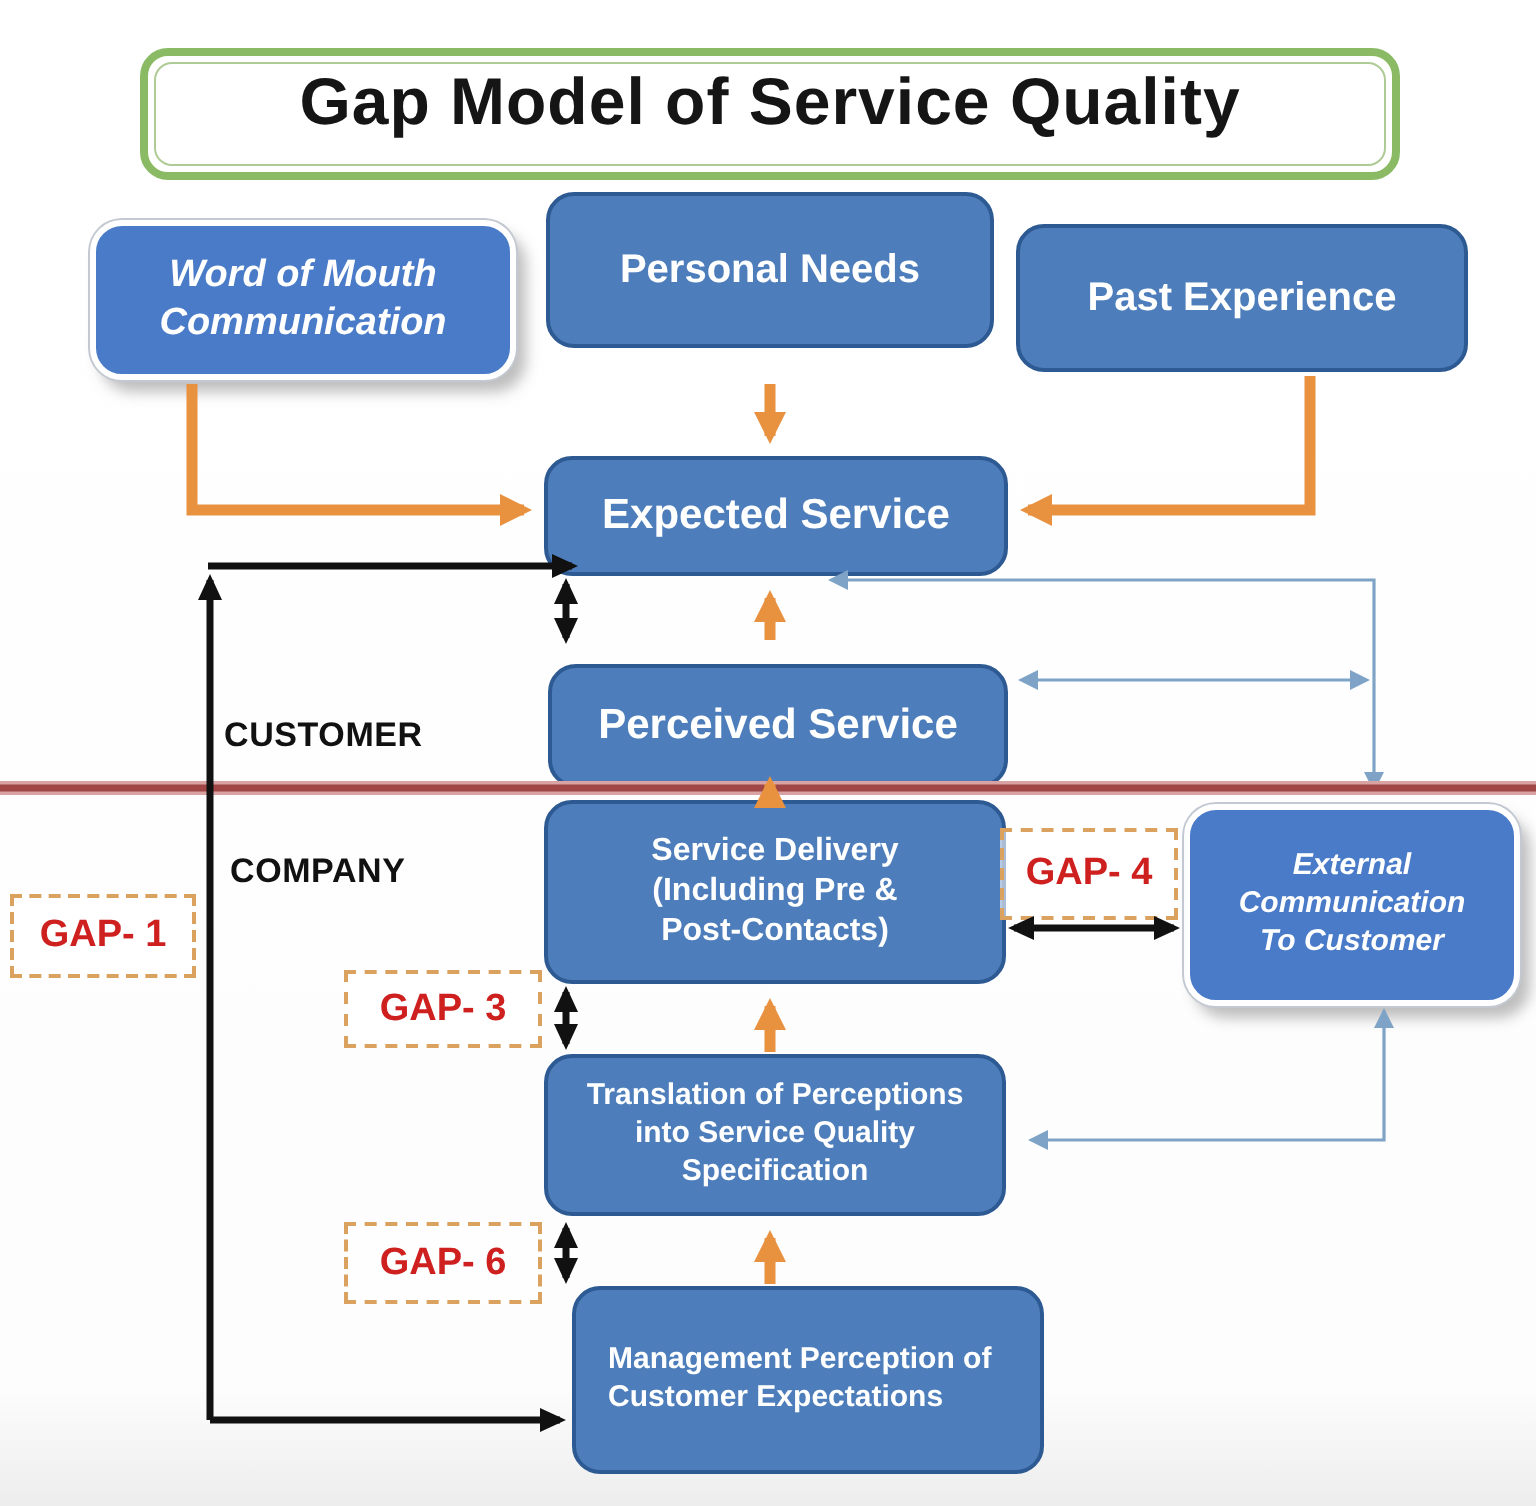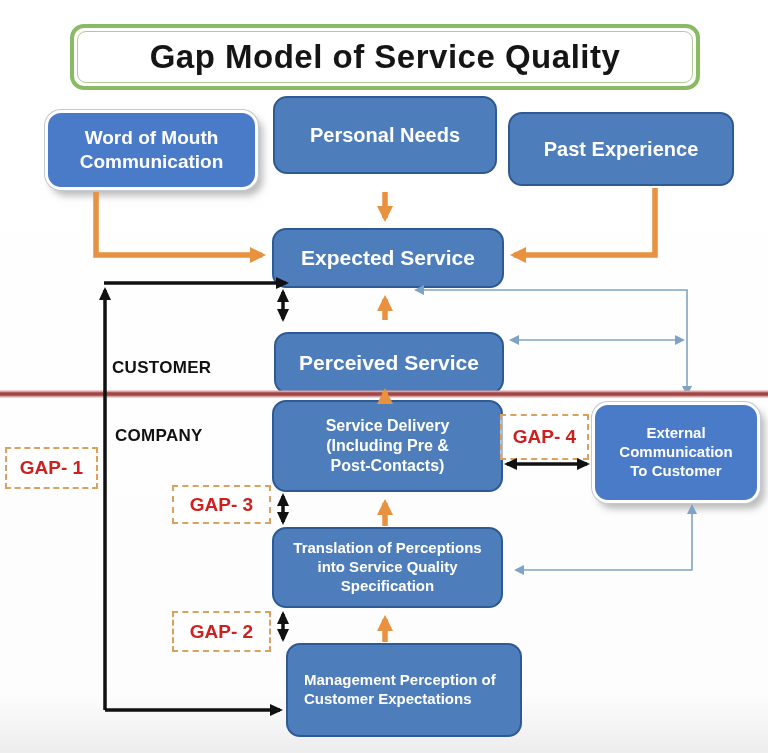--- a/index.html
+++ b/index.html
@@ -8,33 +8,34 @@
     background:linear-gradient(#ffffff 0%,#fdfdfd 92%,#ededed 100%);
     font-family:"Liberation Sans",sans-serif;overflow:hidden;
   }
   .title-outer{
     position:absolute;left:70px;top:24px;width:630px;height:66px;
     box-sizing:border-box;border:4px solid #8ABB64;border-radius:14px;
     padding:3px;background:#fff;
   }
   .title-inner{
     width:100%;height:100%;box-sizing:border-box;border:1px solid #aecb95;
-    border-radius:9px;display:flex;align-items:center;justify-content:center;
+    border-radius:9px;display:flex;align-items:flex-start;justify-content:center;
   }
   .title-text{font-size:33px;font-weight:bold;color:#151515;letter-spacing:.5px;}
   .box{
     position:absolute;box-sizing:border-box;border-radius:14px;
     background:#4D7EBB;border:2px solid #2E5A93;
     display:flex;align-items:center;justify-content:center;
     color:#fff;font-weight:bold;text-align:center;line-height:1.25;
   }
   .multiline{white-space:pre-line;}
   .box.fancy{
     background:#4A7BC8;border:3px solid #ffffff;border-radius:16px;
     box-shadow:0 0 0 1px #c3c9d2, 5px 6px 7px rgba(110,110,110,.45);
+    font-style:italic;
   }
   .gap{
     position:absolute;box-sizing:border-box;border:2px dashed #DBA15E;
     display:flex;align-items:center;justify-content:center;
     color:#CF2020;font-weight:bold;font-size:19px;background:rgba(255,255,255,.6);
   }
   .side-label{
     position:absolute;font-weight:bold;color:#111;font-size:17px;letter-spacing:.3px;
   }
   svg.overlay{position:absolute;left:0;top:0;pointer-events:none;}
@@ -66,21 +67,21 @@
   <div class="box multiline" style="left:286px;top:643px;width:236px;height:94px;font-size:15px;justify-content:flex-start;text-align:left;padding-left:16px;">Management Perception of
 Customer Expectations</div>
 
   <div class="box fancy multiline" style="left:592px;top:402px;width:168px;height:101px;font-size:15px;">External
 Communication
 To Customer</div>
 
   <div class="gap" style="left:5px;top:447px;width:93px;height:42px;">GAP- 1</div>
   <div class="gap" style="left:500px;top:414px;width:89px;height:46px;">GAP- 4</div>
   <div class="gap" style="left:172px;top:485px;width:99px;height:39px;">GAP- 3</div>
-  <div class="gap" style="left:172px;top:611px;width:99px;height:41px;">GAP- 2</div>
+  <div class="gap" style="left:172px;top:611px;width:99px;height:41px;">GAP- 6</div>
 
   <div class="side-label" style="left:112px;top:358px;">CUSTOMER</div>
   <div class="side-label" style="left:115px;top:426px;">COMPANY</div>
 
   <svg class="overlay" width="768" height="753" viewBox="0 0 768 753">
     <defs>
       <marker id="ahO" markerUnits="userSpaceOnUse" markerWidth="16" markerHeight="16" refX="12" refY="8" orient="auto">
         <path d="M0,0 L16,8 L0,16 Z" fill="#E8913E"></path>
       </marker>
       <marker id="ahB" markerUnits="userSpaceOnUse" markerWidth="13" markerHeight="12" refX="10" refY="6" orient="auto">

